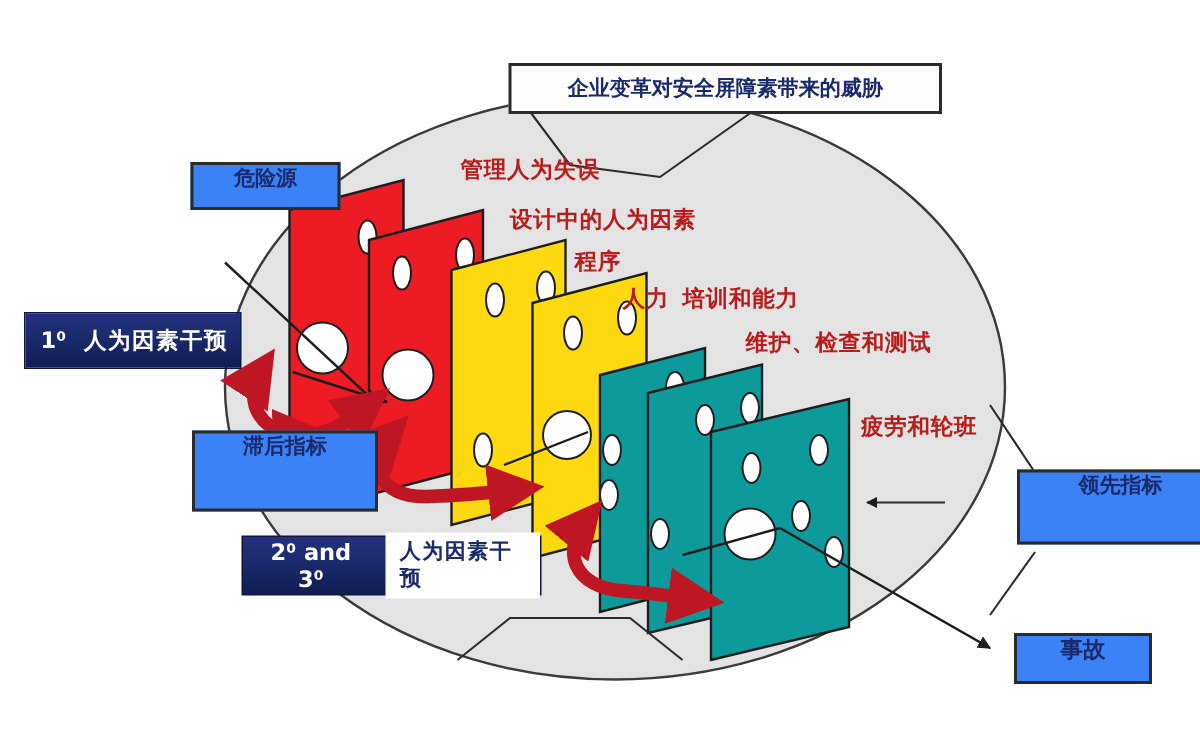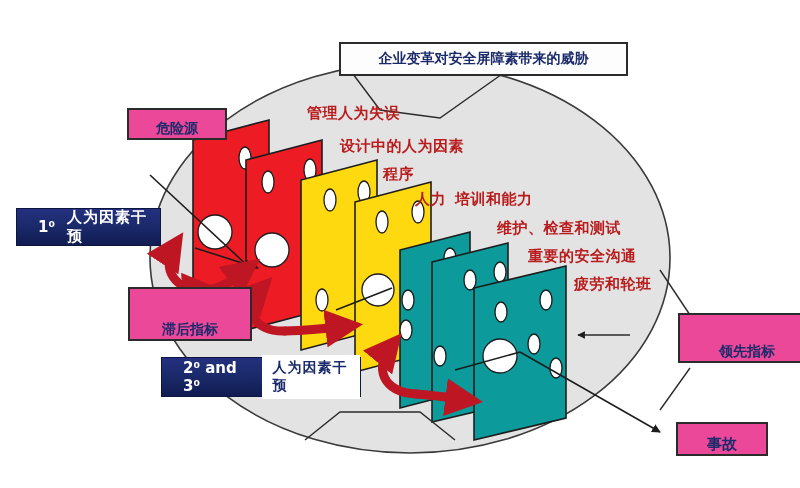--- a/index.html
+++ b/index.html
@@ -8,29 +8,29 @@
   #stage{position:relative;width:800px;height:488px;background:#fff;}
   #svgroot{position:absolute;left:0;top:0;width:800px;height:488px;}
 
   .lbl{position:absolute;color:#b91c1c;font-weight:bold;white-space:nowrap;
        letter-spacing:.5px;}
 
   
   .callout{position:absolute;border:2px solid #2b2b2b;background:#fdfdfd;
            display:flex;align-items:center;justify-content:center;
            color:#1b2a6b;font-weight:bold;}
-  .plainbox{position:absolute;border:2px solid #2b2b2b;background:#ec4899;
-            display:flex;align-items:flex-end;justify-content:center;
+  .plainbox{position:absolute;border:2px solid #2b2b2b;background:#3b82f6;
+            display:flex;align-items:flex-start;justify-content:center;
             color:#1b2a6b;font-weight:bold;}
 
   
   .banner{position:absolute;background:linear-gradient(180deg,#24307f 0%,#1b2a6b 45%,#101c52 100%);
           border:1px solid #0c1640;display:flex;align-items:center;
           box-sizing:border-box;}
-  .banner .sup{color:#ffffff;font-weight:bold;padding-left:21px;}
+  .banner .sup{color:#ffffff;font-weight:bold;padding-left:10px;text-align:center;}
   .banner .txt-white{color:#ffffff;font-weight:bold;padding-left:12px;letter-spacing:1px;}
   .banner .txt-boxed{background:#ffffff;color:#1b2a6b;font-weight:bold;
                      padding:4px 10px;margin-left:14px;letter-spacing:1px;}
   .fs14{font-size:14px;margin-left:44px;}
   .fs15{font-size:15px;}
 </style>
 </head>
 <body>
 
 <div id="stage">
@@ -154,16 +154,15 @@
     <span class="sup">2⁰ and 3⁰</span>
     <span class="txt-boxed fs14">人为因素干预</span>
   </div>
 
   <div class="lbl fs15" style="left:307px;top:104px;">管理人为失误</div>
   <div class="lbl fs15" style="left:340px;top:137px;">设计中的人为因素</div>
   <div class="lbl fs15" style="left:383px;top:165px;text-align:center;">程序</div>
   <div class="lbl fs15" style="left:415px;top:190px;">人力</div>
   <div class="lbl fs15" style="left:455px;top:190px;">培训和能力</div>
   <div class="lbl fs15" style="left:497px;top:219px;">维护、检查和测试</div>
-  <div class="lbl fs15" style="left:528px;top:247px;">重要的安全沟通</div>
   <div class="lbl fs15" style="left:574px;top:275px;">疲劳和轮班</div>
 
 </div>
 
 </body></html>

